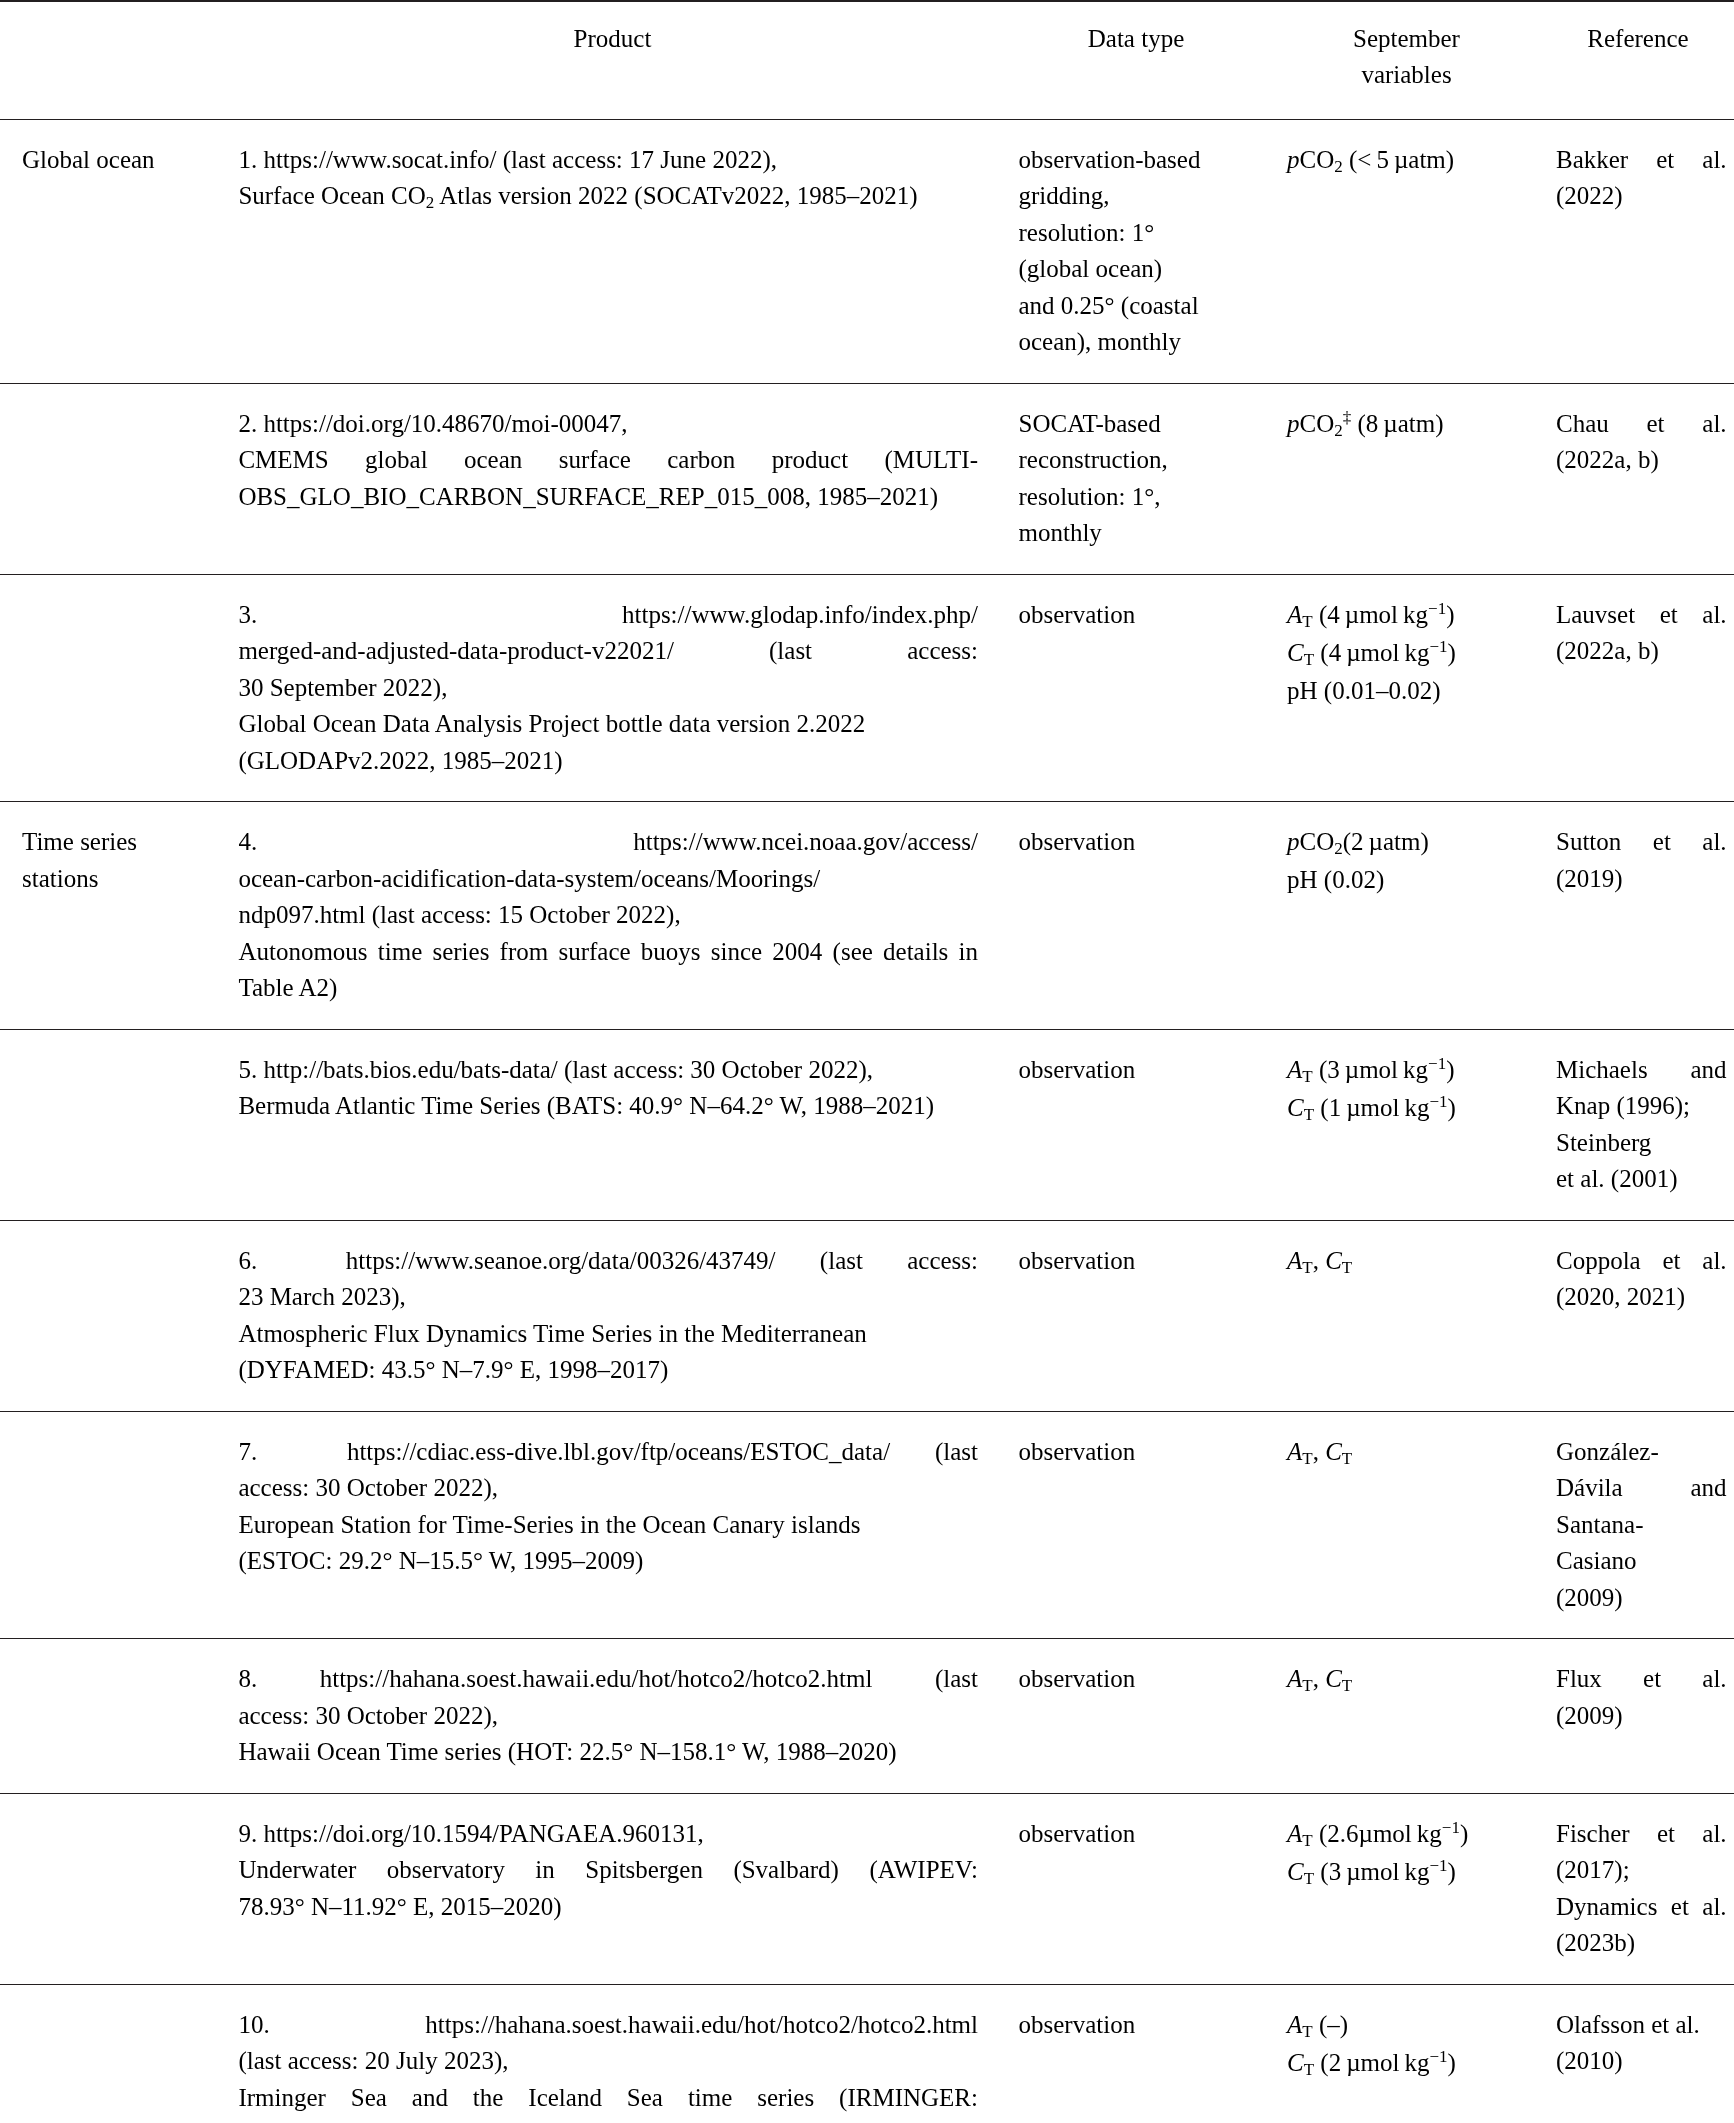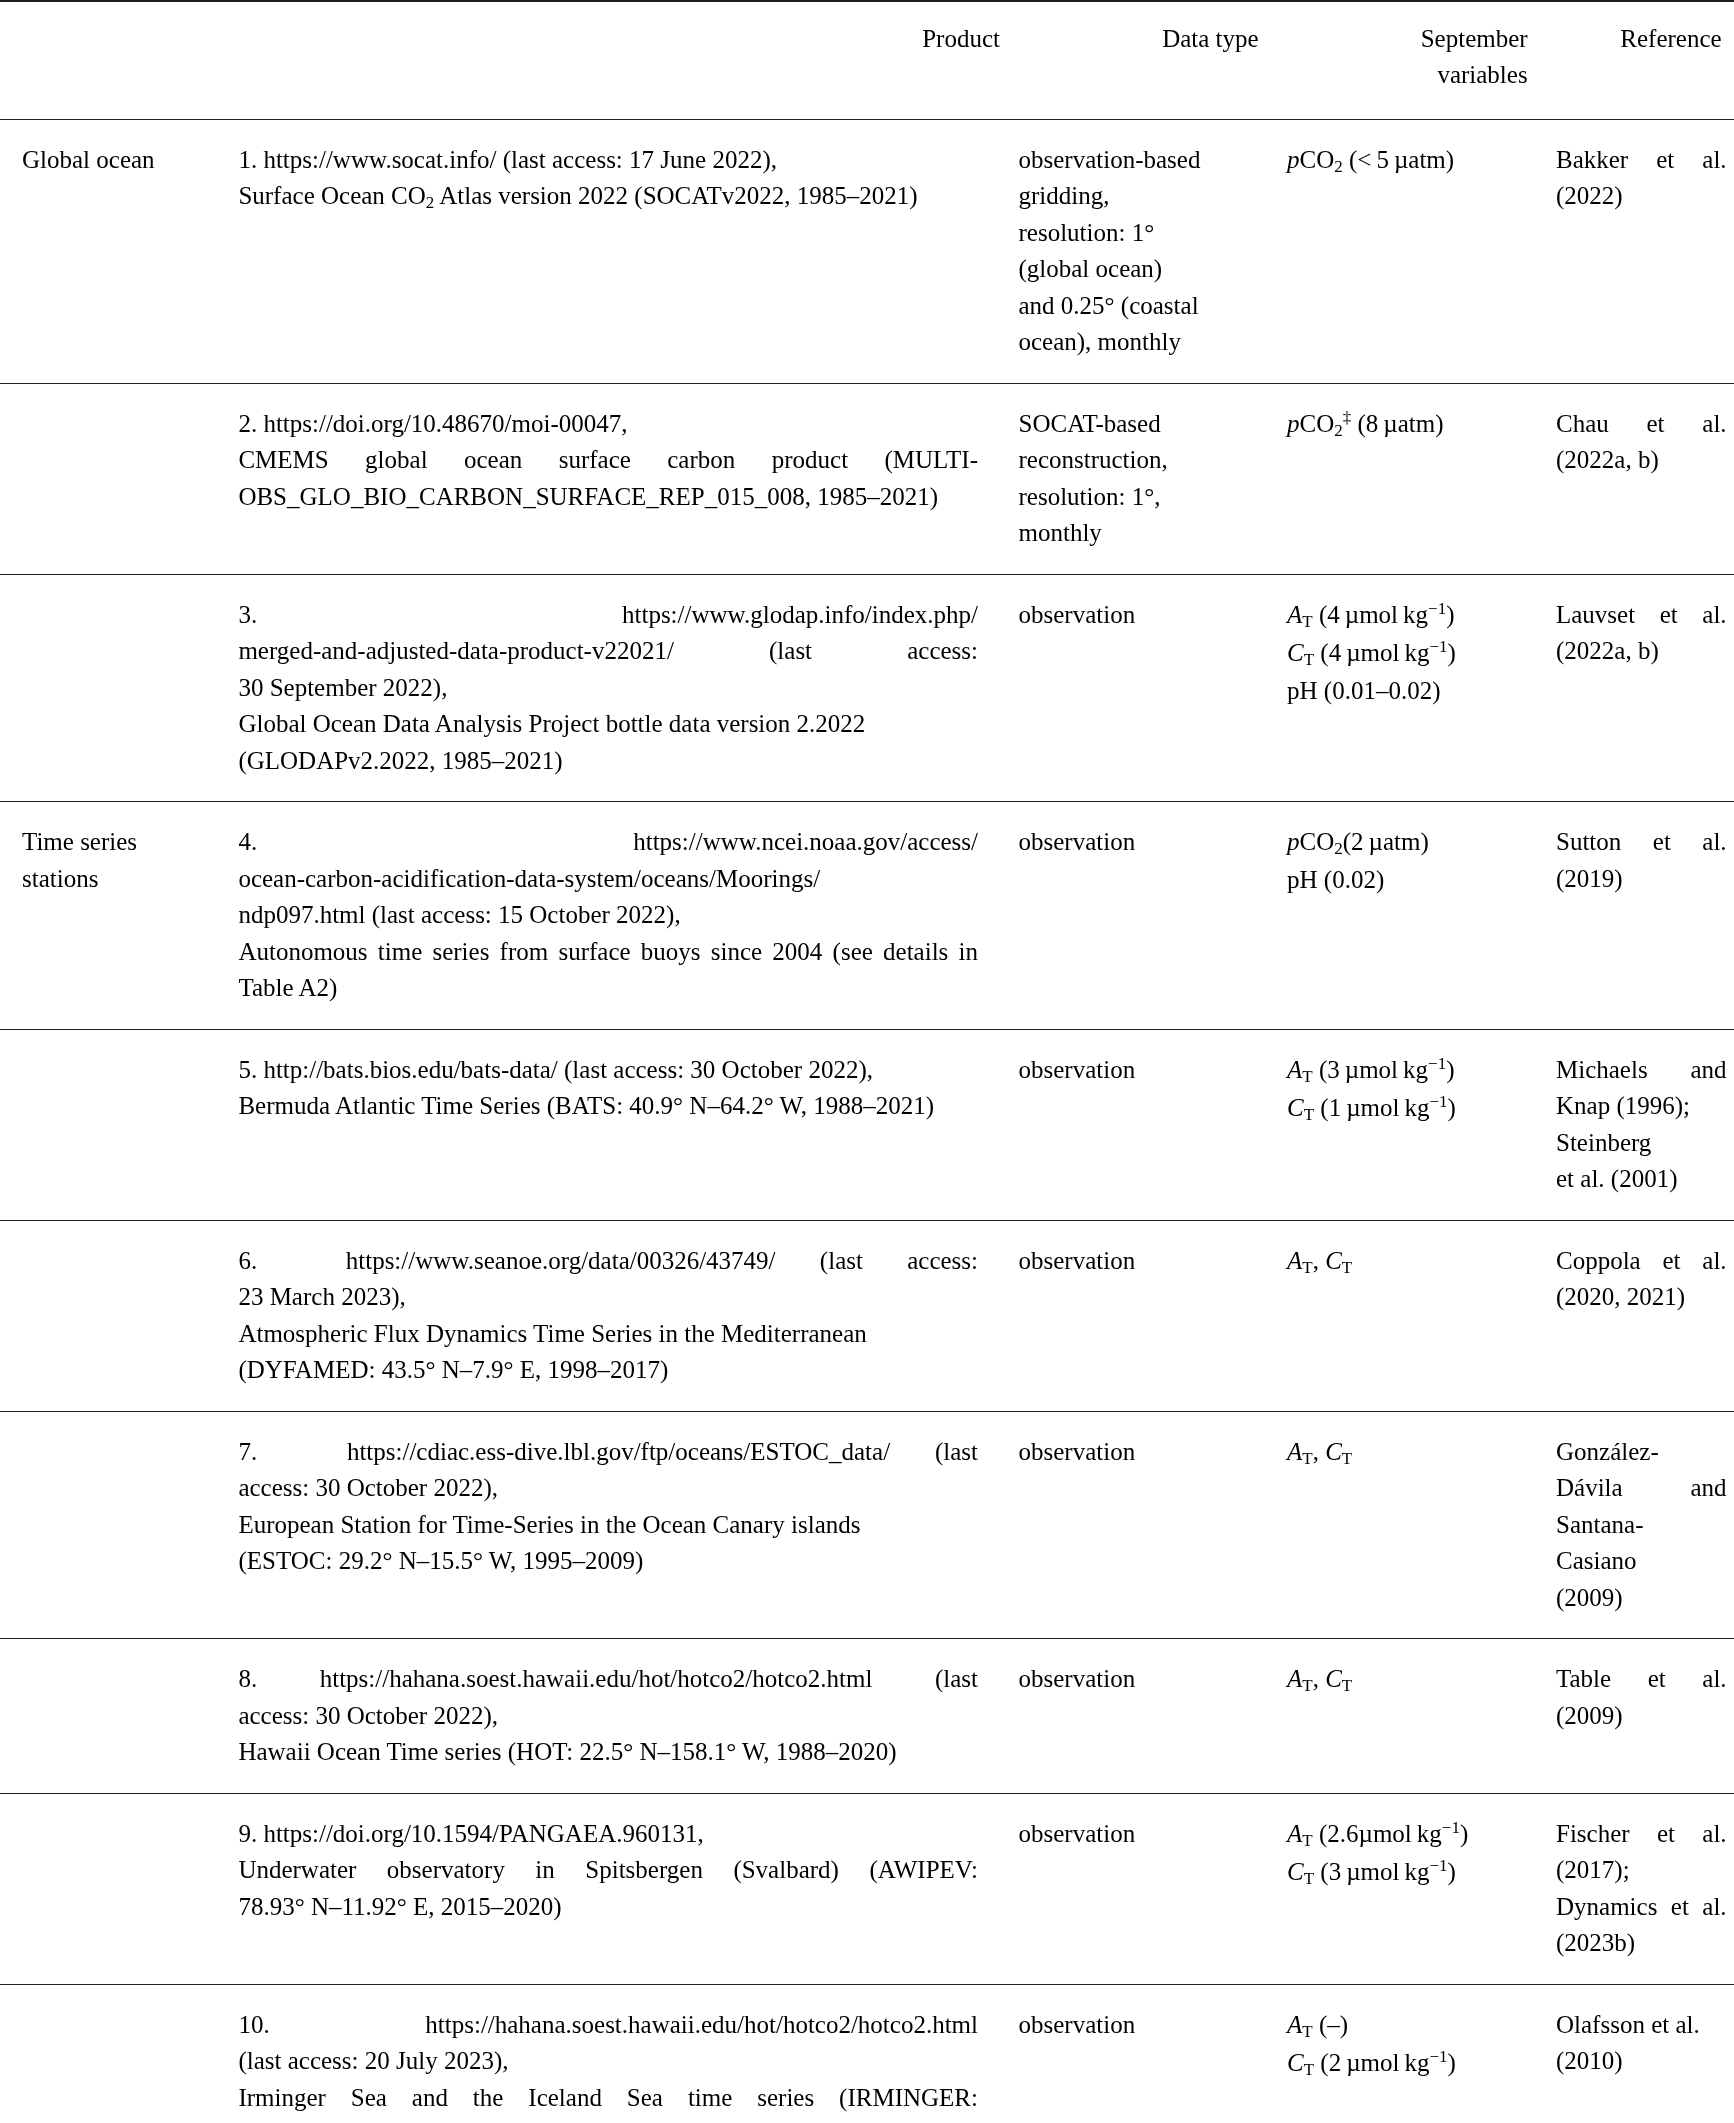--- a/index.html
+++ b/index.html
@@ -29,21 +29,21 @@
   table.datatable col.c-group   { width: 225px; }
   table.datatable col.c-product { width: 775px; }
   table.datatable col.c-dtype   { width: 272px; }
   table.datatable col.c-eval    { width: 269px; }
   table.datatable col.c-ref     { width: 194px; }
 
   thead th {
     font-weight: normal;
     vertical-align: top;
     padding: 18.5px 13.4px 25px 13.4px;
-    text-align: right;
+    text-align: center;
   }
   thead th.th-product { padding-left: 0; padding-right: 0;}
   thead th.th-group   { }
 
   tbody td {
     vertical-align: top;
     padding: 22px 13.4px 22px 13.4px;
     text-align: left;
   }
   tbody td.td-group { padding-left: 22px; }
@@ -240,21 +240,21 @@
       <td class="td-product">
         <span class="blk just-all">8. https://hahana.soest.hawaii.edu/hot/hotco2/hotco2.html (last</span>
         <span class="blk">access: 30 October 2022),</span>
         <span class="blk just">Hawaii Ocean Time series (HOT: 22.5° N–158.1° W, 1988–2020)</span>
       </td>
       <td class="td-dtype">observation</td>
       <td class="td-eval">
         <span class="blk"><span class="mathvar">A</span><sub>T</sub>, <span class="mathvar">C</span><sub>T</sub></span>
       </td>
       <td class="td-ref">
-        <span class="blk just-all">Table et al.</span>
+        <span class="blk just-all">Flux et al.</span>
             <span class="blk">(2009)</span>
       </td>
     </tr>
 
     <tr class="sep">
       <td class="td-group"></td>
       <td class="td-product">
         <span class="blk">9. https://doi.org/10.1594/PANGAEA.960131,</span>
         <span class="blk just-all">Underwater observatory in Spitsbergen (Svalbard) (AWIPEV:</span>
         <span class="blk">78.93° N–11.92° E, 2015–2020)</span>

